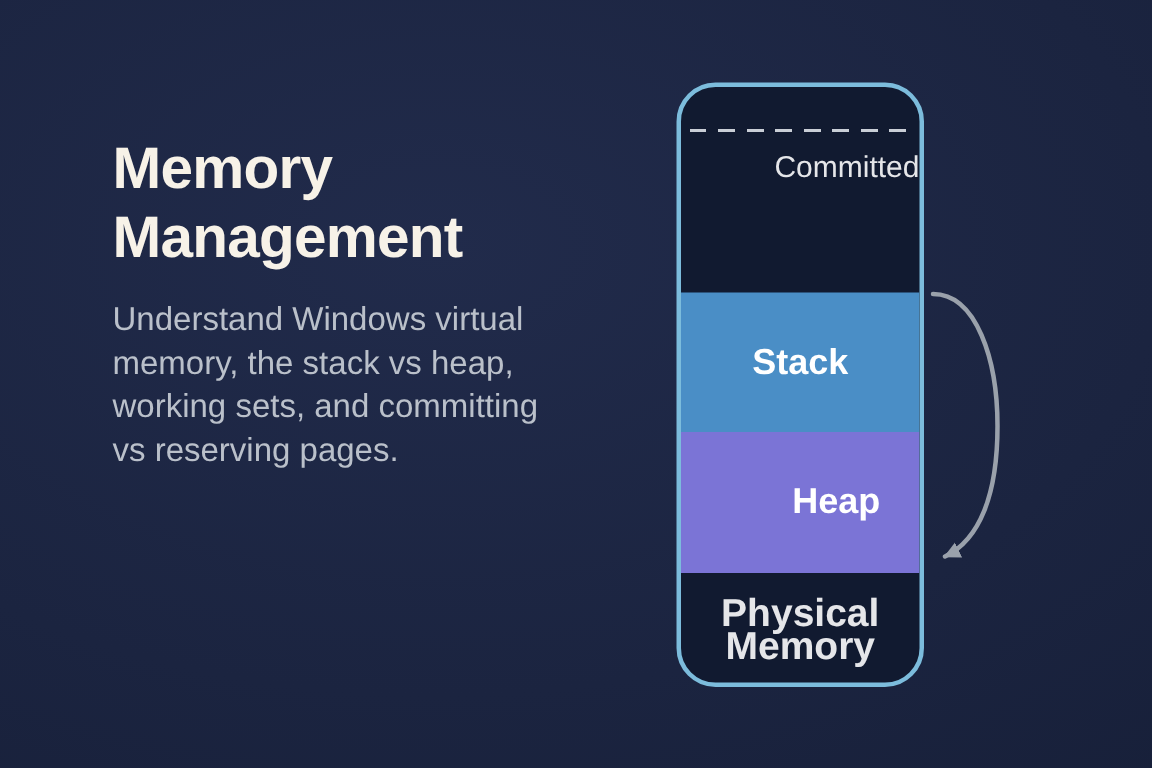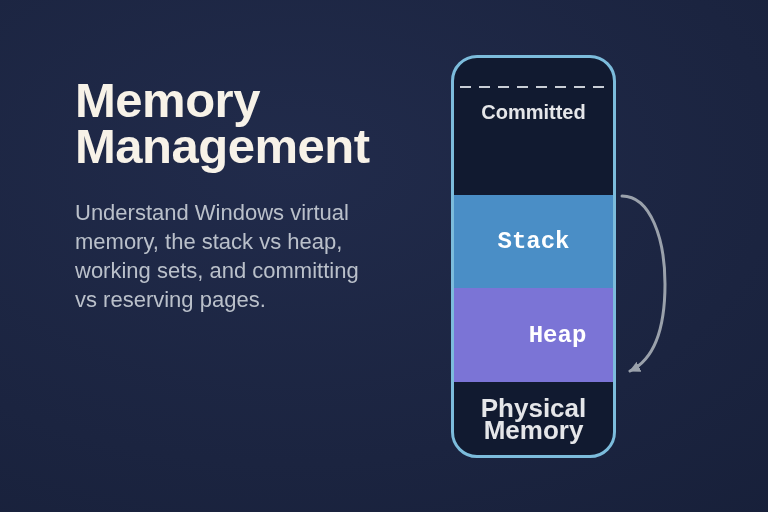--- a/index.html
+++ b/index.html
@@ -8,22 +8,22 @@
     font-family: "Liberation Sans", "DejaVu Sans", sans-serif;
     background: #1a2340;
   }
   .canvas {
     position: relative; width: 768px; height: 512px; overflow: hidden;
     background: radial-gradient(140% 130% at 38% 32%, #212b4b 0%, #1b2440 45%, #131b32 100%);
   }
 
   
   .page-title {
-    position: absolute; left: 75px; top: 77px; width: 330px; margin: 0;
-    font-size: 49px; line-height: 46px; font-weight: 800; letter-spacing: -0.5px;
+    position: absolute; left: 75px; top: 90px; width: 330px; margin: 0;
+    font-size: 39px; line-height: 46px; font-weight: 800; letter-spacing: -0.5px;
     color: var(--title-text, #f7f2e8);
   }
   .page-desc {
     position: absolute; left: 75px; top: 198px; width: 300px; margin: 0;
     font-size: 22px; line-height: 29px; font-weight: 400;
     color: var(--desc-text, #bac0ca);
   }
 
   
   .memory-box {
@@ -42,34 +42,35 @@
     font-size: 20px; line-height: 22px; font-weight: 700;
     color: var(--panel-label, #e5e6e9);
   }
   .divider-dashed {
     width: 148px; height: 2px; margin: 15px auto 0;
     background: repeating-linear-gradient(90deg,
       var(--divider, #c9ced6) 0 11px, transparent 11px 19px);
   }
   .committed-label {
     margin-top: 13px;
-    font-size: 20px; font-weight: 700;
+    font-size: 20px; font-weight: 400;
     color: var(--panel-label, #e5e6e9);
+    text-align: right;
   }
   .sec-stack {
     height: 93px; display: flex; align-items: center; justify-content: center;
     background: var(--stack-bg, #4a8ec6);
   }
   .sec-heap {
     height: 94px; display: flex; align-items: center; justify-content: center;
     background: var(--heap-bg, #7b74d6);
     padding-left: 48px;
   }
   .segment-label {
-    font-size: 24px; font-weight: 700; color: var(--segment-text, #ffffff); font-family: Liberation Mono, monospace;
+    font-size: 24px; font-weight: 700; color: var(--segment-text, #ffffff);
   }
   .sec-physical {
     flex: 1; display: flex; align-items: center; justify-content: center;
   }
   .physical-label {
     width: 110px;
     font-size: 26px; line-height: 22px; font-weight: 700;
     color: var(--panel-label, #e5e6e9);
   }
 

